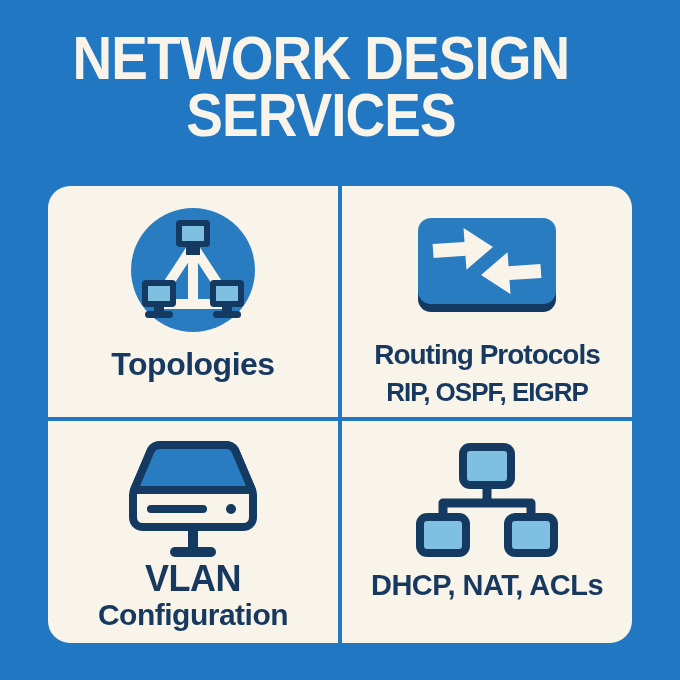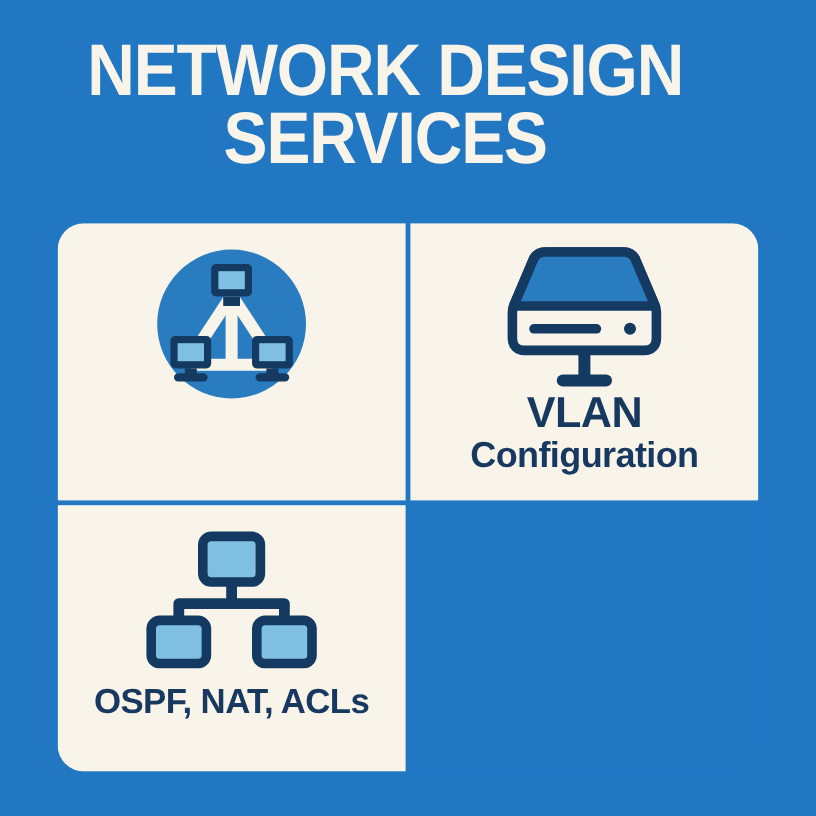--- a/index.html
+++ b/index.html
@@ -81,22 +81,35 @@
       <rect x="19" y="74" width="34" height="27" rx="4" class="f-navy"></rect>
       <rect x="25" y="80" width="22" height="15" class="f-lblue"></rect>
       <rect x="31" y="101" width="10" height="5" class="f-navy"></rect>
       <rect x="22" y="105" width="28" height="7" rx="3.5" class="f-navy"></rect>
 
       <rect x="87" y="74" width="34" height="27" rx="4" class="f-navy"></rect>
       <rect x="93" y="80" width="22" height="15" class="f-lblue"></rect>
       <rect x="99" y="101" width="10" height="5" class="f-navy"></rect>
       <rect x="90" y="105" width="28" height="7" rx="3.5" class="f-navy"></rect>
     </svg>
+    <div class="card-label lbl-topologies">Topologies</div>
   </div>
 
+  <div class="cell">
+    <svg class="icon-routing" width="140" height="104" viewBox="0 0 140 104" aria-hidden="true">
+      <rect x="1" y="10" width="138" height="86" rx="13" class="f-navy"></rect>
+      <rect x="1" y="2" width="138" height="86" rx="13" class="f-blue"></rect>
+      <g class="f-cream">
+        <polygon points="16,26 48,26 48,12 76,33 48,54 48,40 16,40" transform="rotate(-4 46 33)"></polygon>
+        <polygon points="124,50 92,50 92,36 64,57 92,78 92,64 124,64" transform="rotate(-4 94 57)"></polygon>
+      </g>
+    </svg>
+    <div class="card-label lbl-routing">Routing Protocols</div>
+    <div class="card-label lbl-routing-sub">RIP, OSPF, EIGRP</div>
+  </div>
 
   <div class="cell">
     <svg class="icon-vlan" width="132" height="124" viewBox="0 0 132 124" aria-hidden="true">
       <path d="M33,10 L99,10 C103,10 106,12 108,15 L125,55 C126,57 126,58 126,60 L126,82 C126,88 122,92 116,92 L16,92 C10,92 6,88 6,82 L6,60 C6,58 6,57 7,55 L24,15 C26,12 29,10 33,10 Z" class="f-cream s-navy" stroke-width="8" stroke-linejoin="round"></path>
       <path d="M33,10 L99,10 C103,10 106,12 108,15 L125,55 L7,55 L24,15 C26,12 29,10 33,10 Z" class="f-blue s-navy" stroke-width="8" stroke-linejoin="round"></path>
       <line x1="24" y1="74" x2="76" y2="74" class="s-navy" stroke-width="8" stroke-linecap="round"></line>
       <circle cx="104" cy="74" r="5" class="f-navy"></circle>
       <line x1="66" y1="92" x2="66" y2="114" class="s-navy" stroke-width="10"></line>
       <line x1="48" y1="117" x2="84" y2="117" class="s-navy" stroke-width="10" stroke-linecap="round"></line>
     </svg>
@@ -104,16 +117,16 @@
     <div class="card-label lbl-vlan-sub">Configuration</div>
   </div>
 
   <div class="cell">
     <svg class="icon-tree" width="150" height="116" viewBox="0 0 150 116" aria-hidden="true">
       <path d="M75,44 L75,62 M31,78 L31,62 L119,62 L119,78" class="s-navy no-fill" stroke-width="9" stroke-linejoin="round"></path>
       <rect x="51" y="6" width="48" height="38" rx="7" class="f-lblue s-navy" stroke-width="8"></rect>
       <rect x="8" y="76" width="46" height="36" rx="7" class="f-lblue s-navy" stroke-width="8"></rect>
       <rect x="96" y="76" width="46" height="36" rx="7" class="f-lblue s-navy" stroke-width="8"></rect>
     </svg>
-    <div class="card-label lbl-dhcp">OSPF, NAT, ACLs</div>
+    <div class="card-label lbl-dhcp">DHCP, NAT, ACLs</div>
   </div>
 
 </div>
 
 </body></html>

